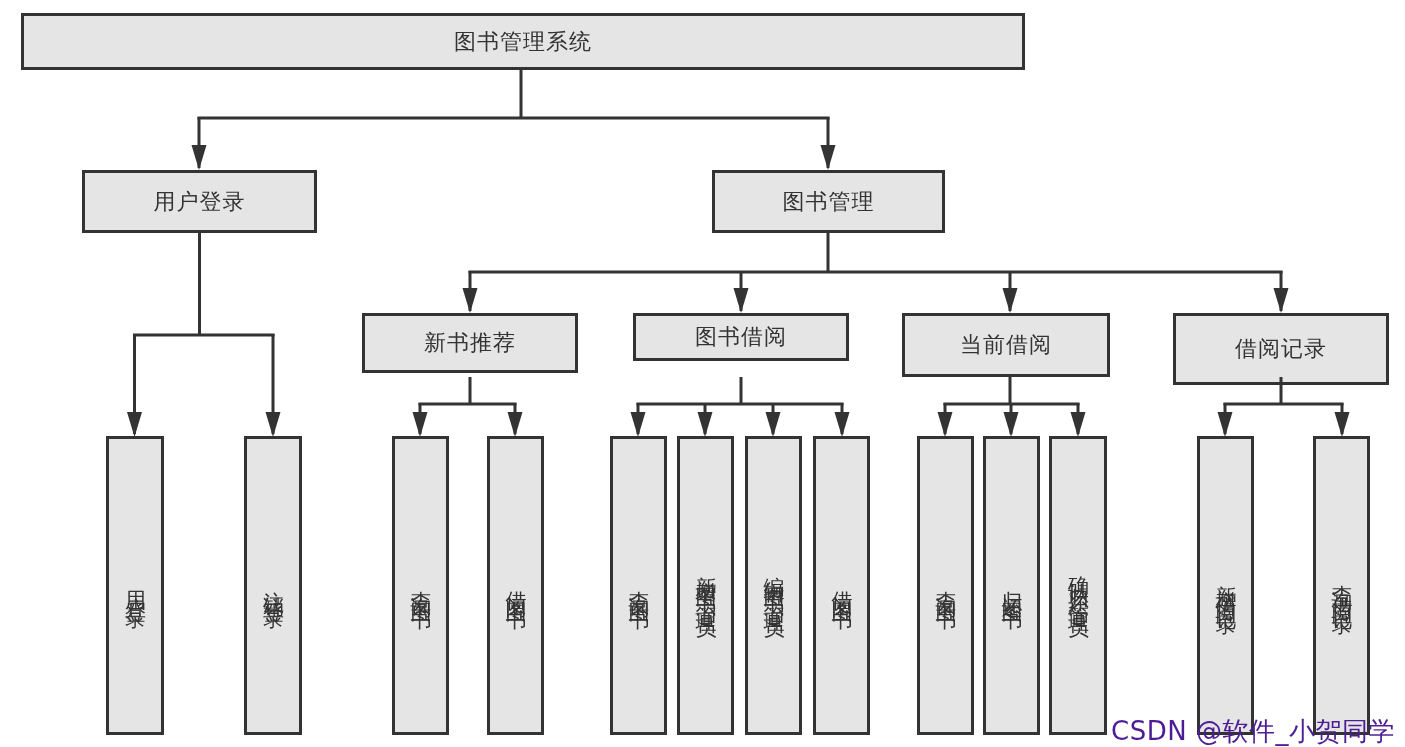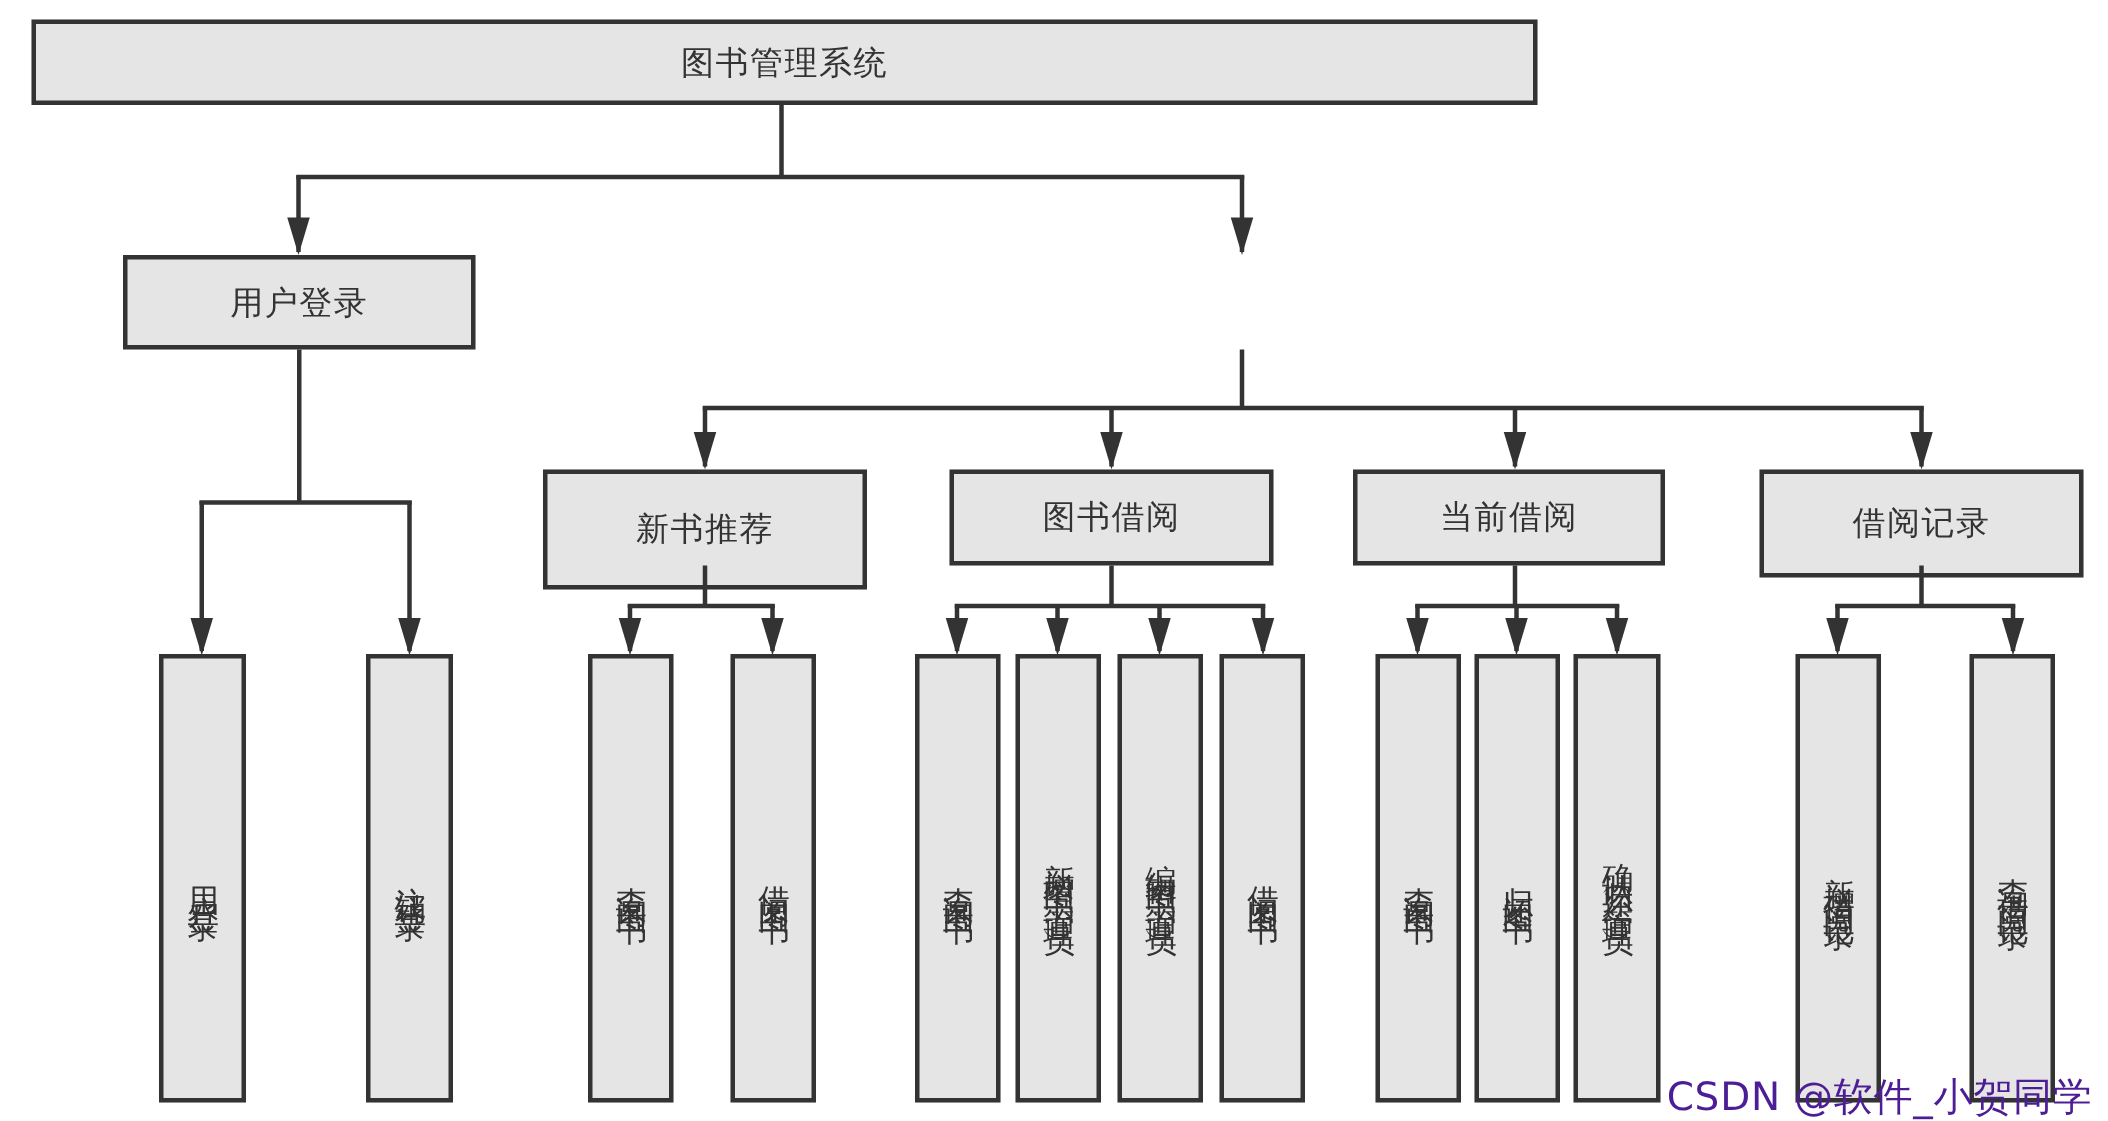--- a/index.html
+++ b/index.html
@@ -47,23 +47,24 @@
   }
 </style>
 </head>
 <body>
 
 <div id="canvas">
 
   <div class="node" style="left:21px;top:13px;width:1004px;height:57px">图书管理系统</div>
 
   <div class="node" style="left:82px;top:170px;width:235px;height:63px">用户登录</div>
+  <div class="node" style="left:712px;top:170px;width:233px;height:63px">图书管理</div>
 
-  <div class="node" style="left:362px;top:313px;width:216px;height:80px">新书推荐</div>
-  <div class="node" style="left:633px;top:313px;width:216px;height:64px">图书借阅</div>
+  <div class="node" style="left:362px;top:313px;width:216px;height:60px">新书推荐</div>
+  <div class="node" style="left:633px;top:313px;width:216px;height:48px">图书借阅</div>
   <div class="node" style="left:902px;top:313px;width:208px;height:64px">当前借阅</div>
   <div class="node" style="left:1173px;top:313px;width:216px;height:72px">借阅记录</div>
 
   <div class="node leaf" style="left:106px;top:436px;width:58px;height:299px">用户登录</div>
   <div class="node leaf" style="left:244px;top:436px;width:58px;height:299px">注销登录</div>
 
   <div class="node leaf" style="left:392px;top:436px;width:57px;height:299px">查询图书</div>
   <div class="node leaf" style="left:487px;top:436px;width:57px;height:299px">借阅图书</div>
 
   <div class="node leaf" style="left:610px;top:436px;width:57px;height:299px">查询图书</div>

